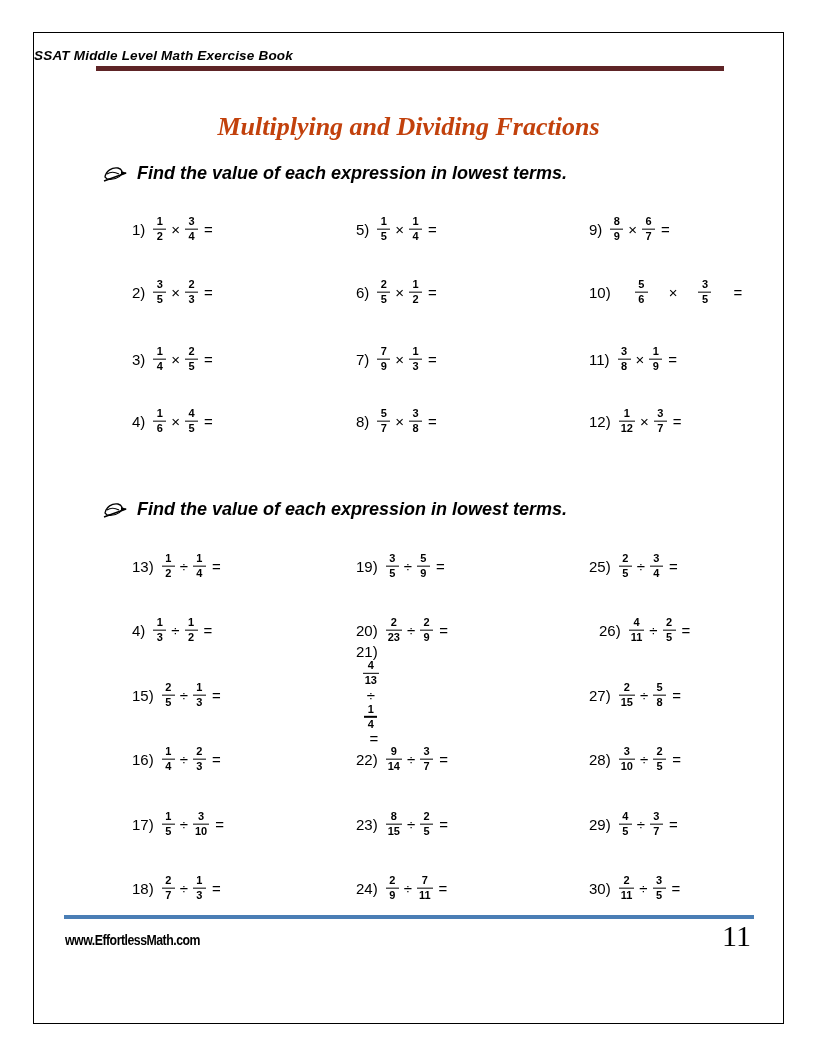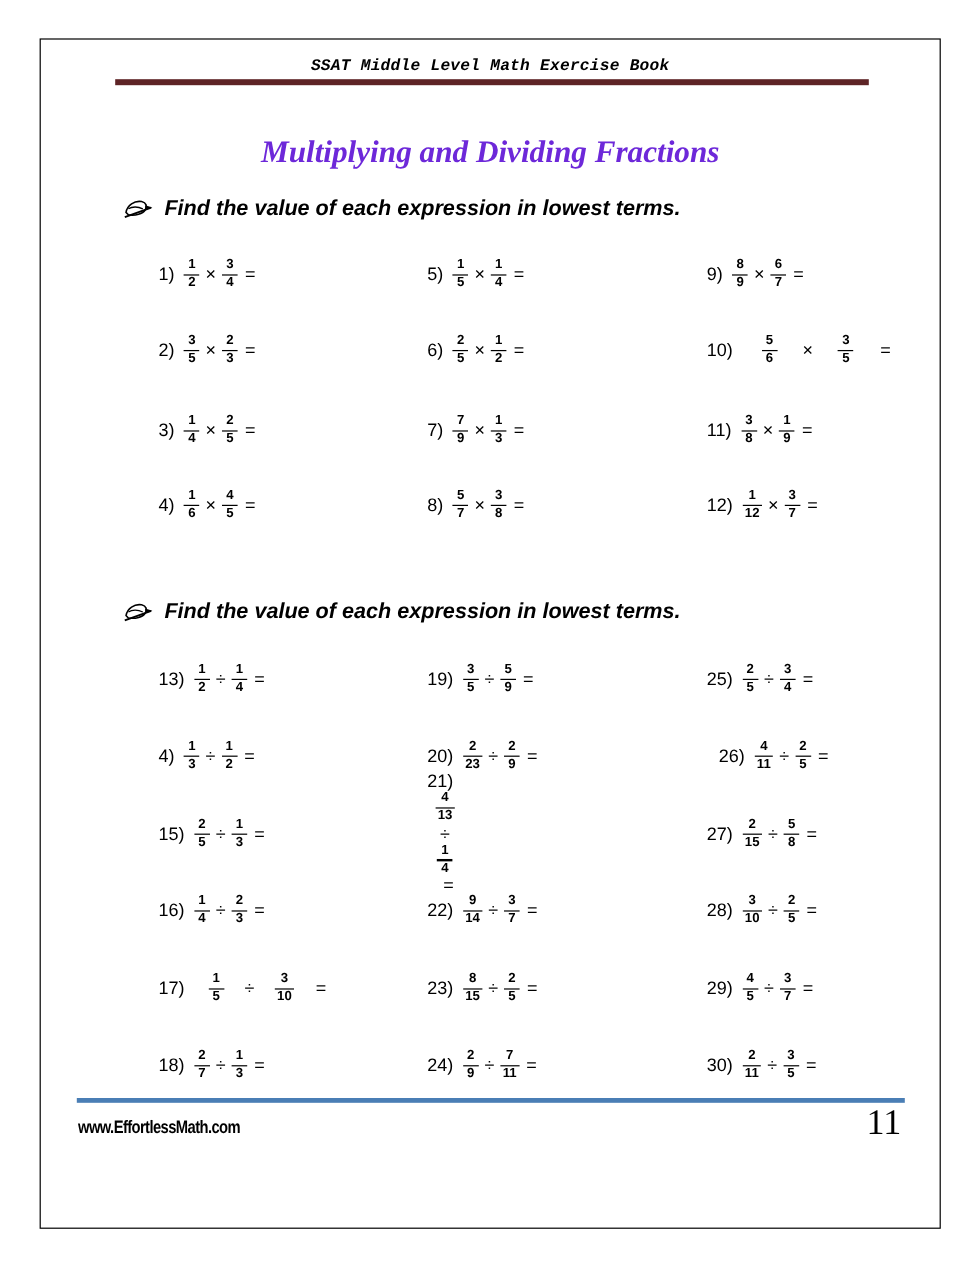--- a/index.html
+++ b/index.html
@@ -25,22 +25,22 @@
     box-sizing: border-box;
     background: #ffffff;
   }
 
   
   .runhead {
     position: absolute;
     left: 0;
     top: 15px;
     width: 100%;
-    text-align: center;
-    font-family: Liberation Mono, monospace;
+    text-align: left;
+    font-family: Liberation Sans, sans-serif;
     font-style: italic;
     font-weight: bold;
     font-size: 13.5px;
     letter-spacing: 0.2px;
     color: #000000;
   }
   .rule-top {
     position: absolute;
     left: 62px;
     top: 33px;
@@ -53,21 +53,21 @@
   .title {
     position: absolute;
     left: 0;
     top: 62px;
     width: 100%;
     text-align: center;
     font-family: "Liberation Serif", serif;
     font-style: italic;
     font-weight: bold;
     font-size: 26px;
-    color: #6d28d9;
+    color: #c2410c;
   }
 
   
   .instruction {
     position: absolute;
     left: 68px;
     display: flex;
     align-items: center;
     gap: 9px;
   }
@@ -442,21 +442,21 @@
           <span class="den">4</span>
         </span>
         <span class="op">÷</span>
         <span class="frac">
           <span class="num">2</span>
           <span class="bar"></span>
           <span class="den">3</span>
         </span>
         <span class="eq">=</span>
       </div>
-      <div class="prob" style="left: 98px; top: 791px; gap: 12px;">
+      <div class="prob" style="left: 98px; top: 791px;">
         <span class="pnum">17)</span>
         <span class="frac">
           <span class="num">1</span>
           <span class="bar"></span>
           <span class="den">5</span>
         </span>
         <span class="op">÷</span>
         <span class="frac">
           <span class="num">3</span>
           <span class="bar"></span>

